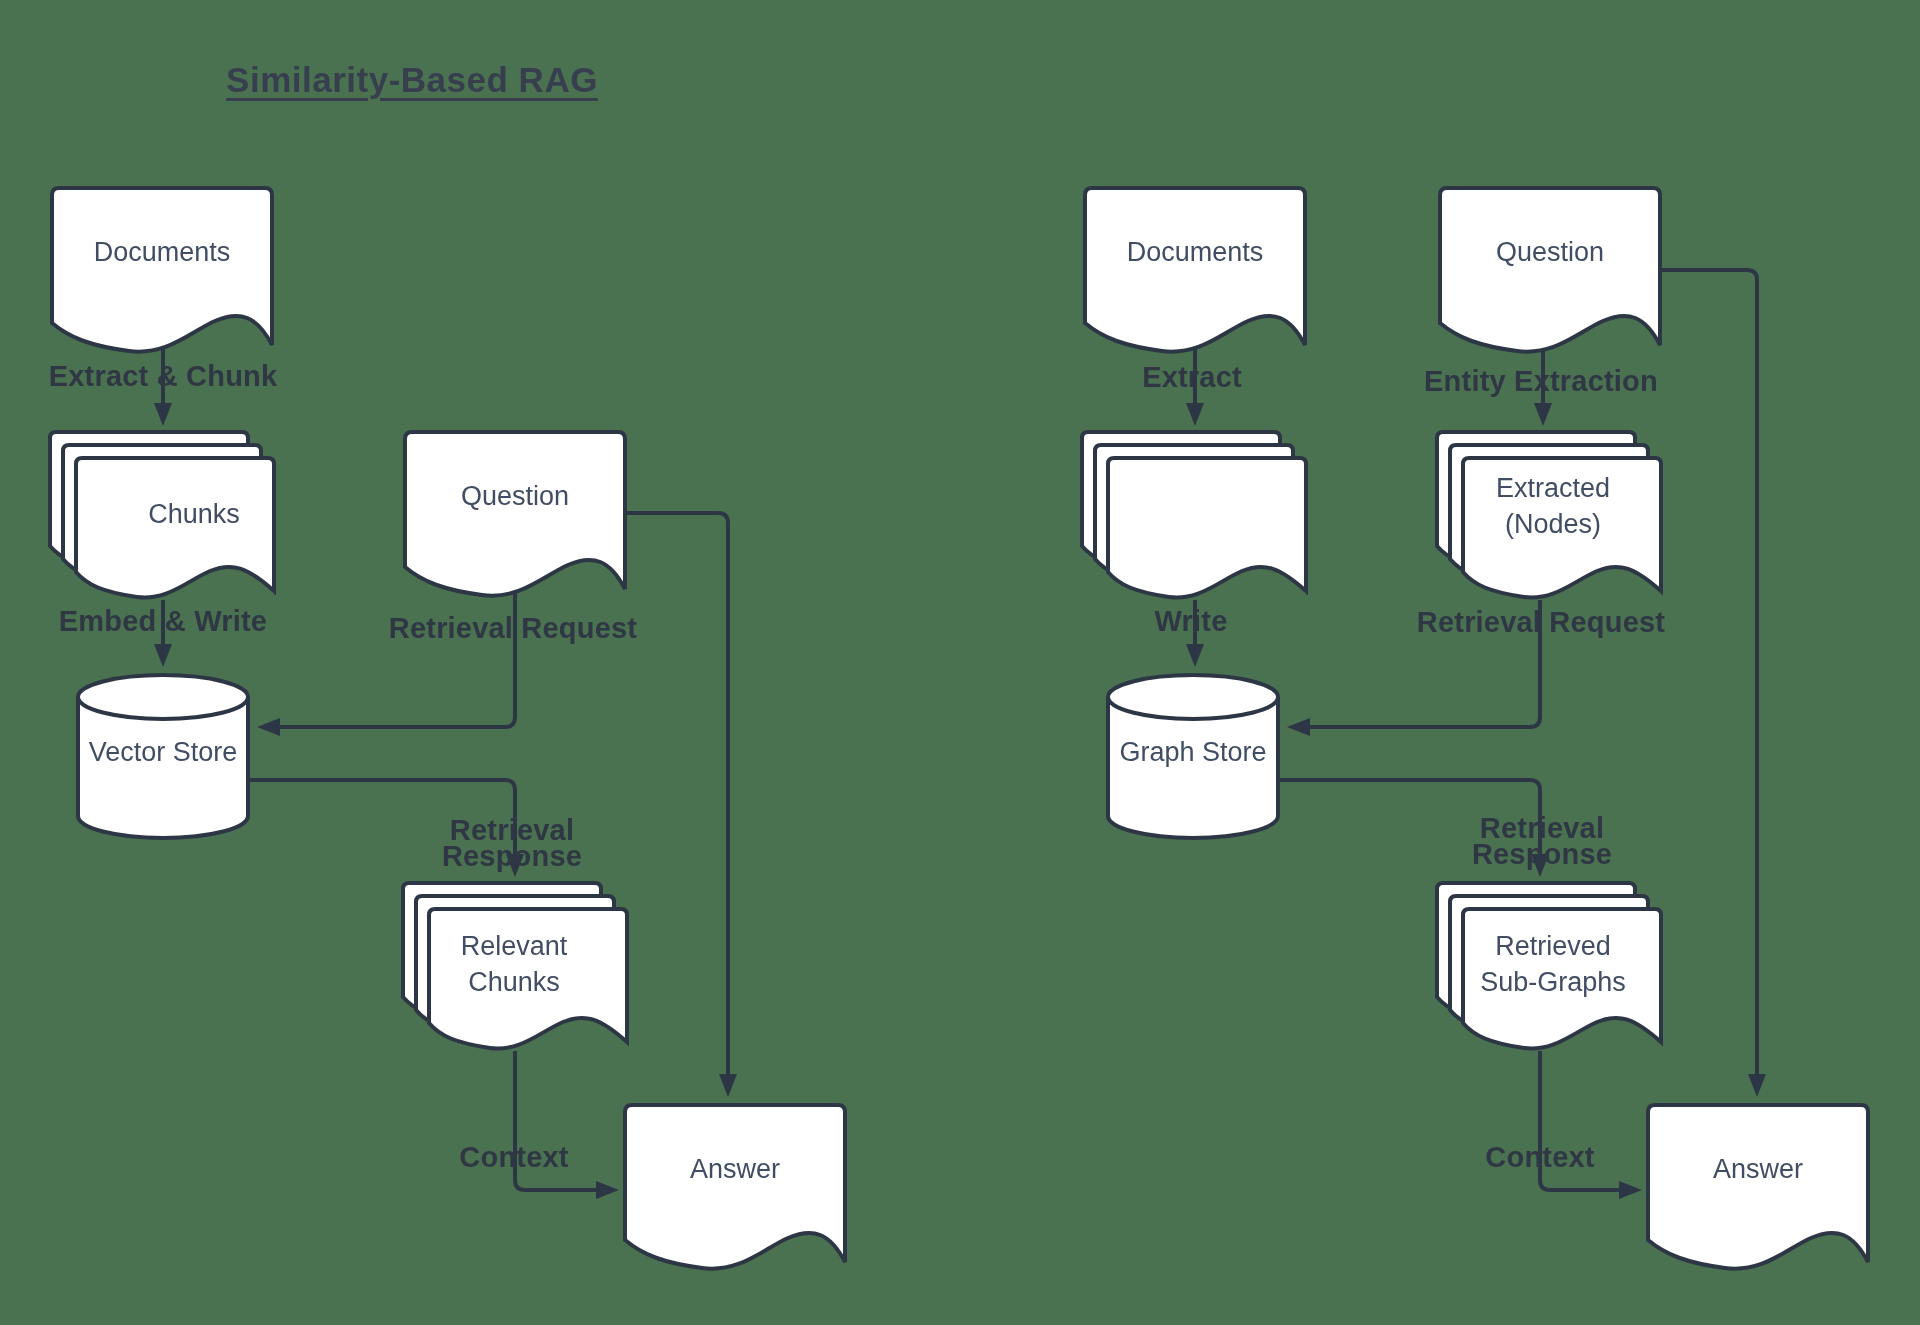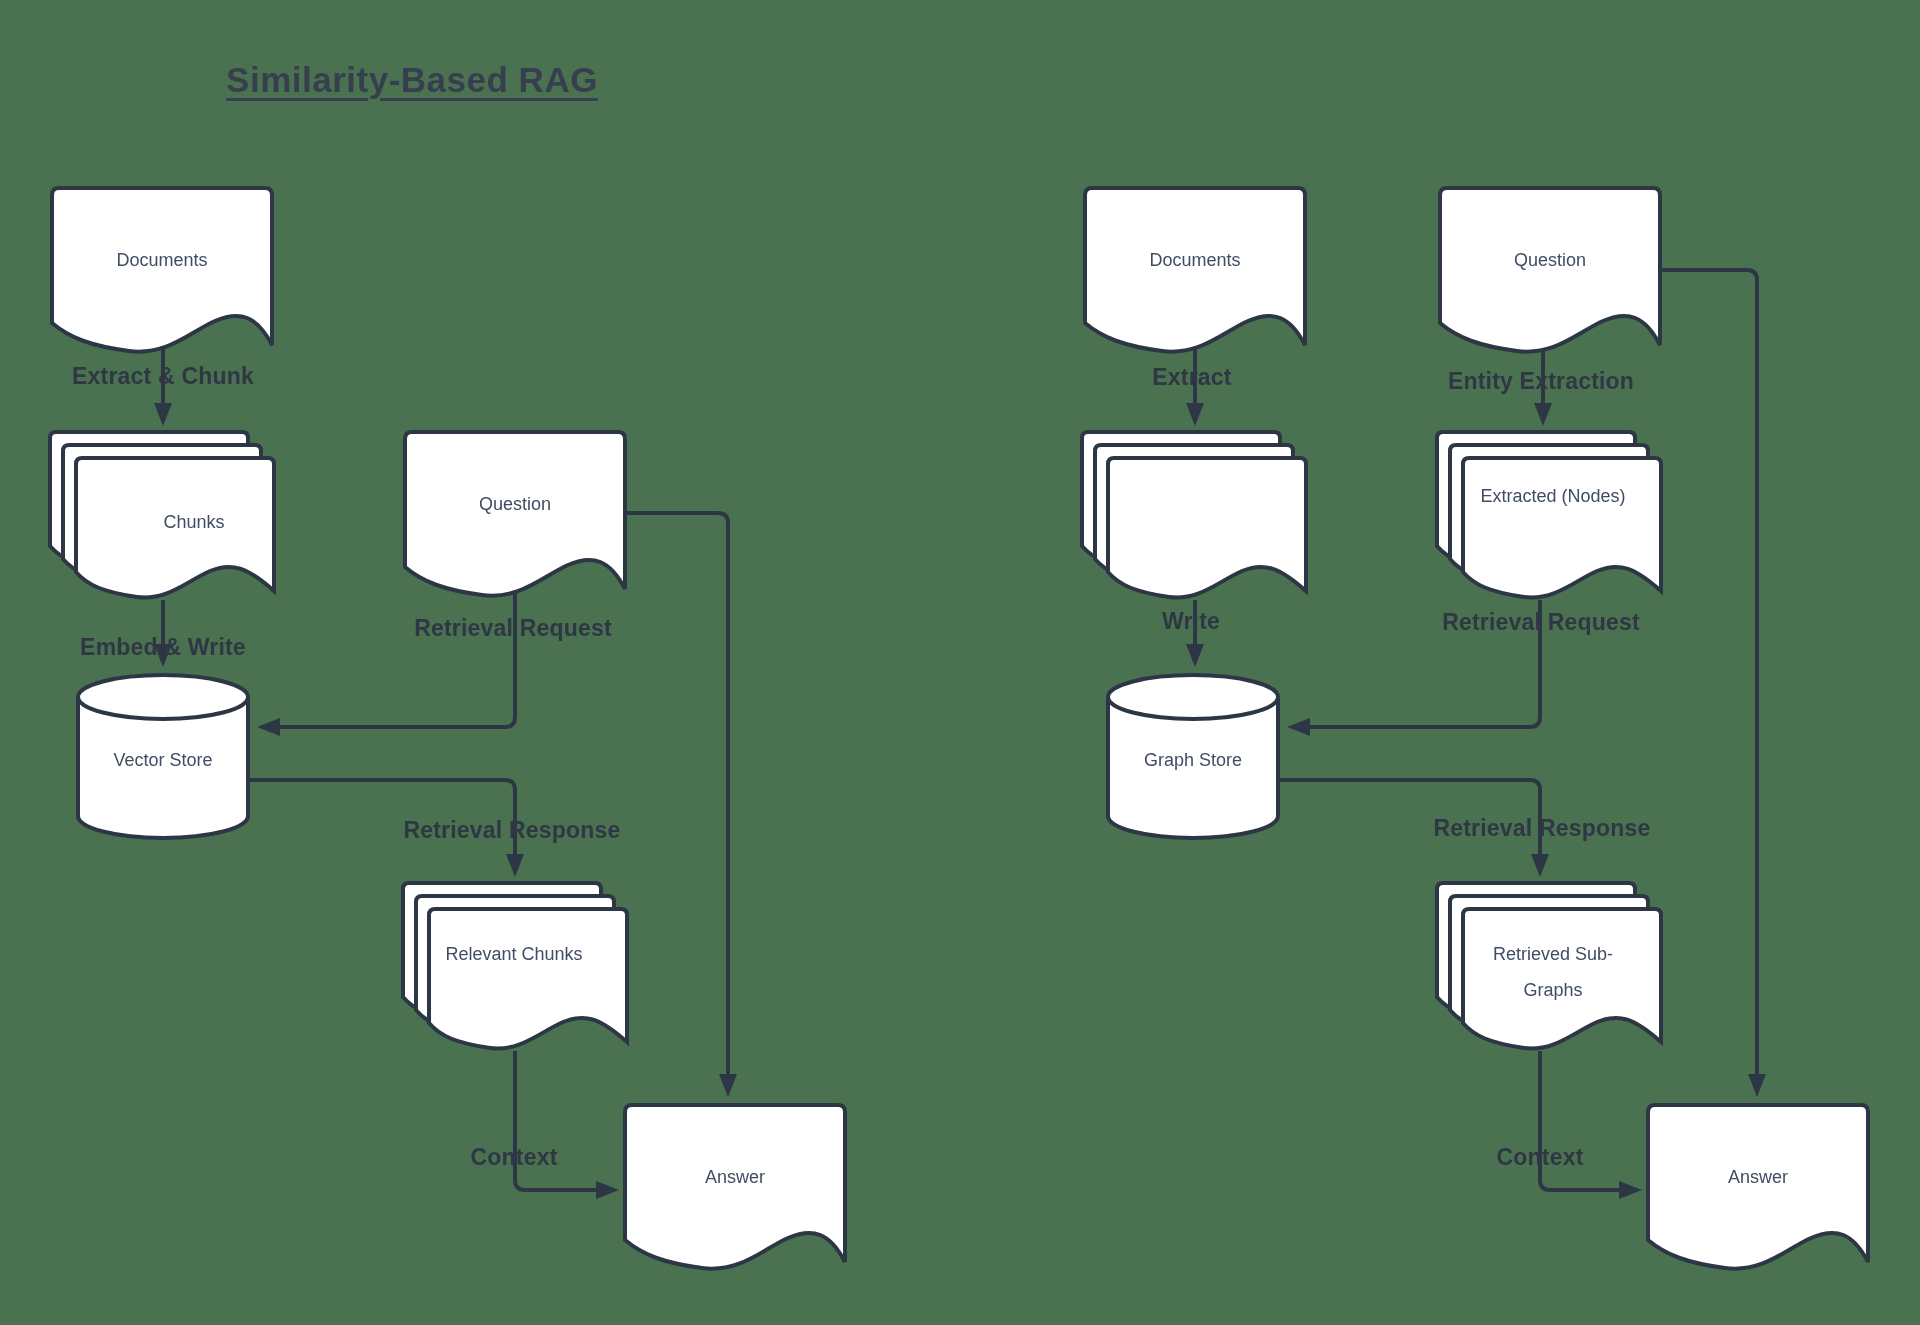--- a/index.html
+++ b/index.html
@@ -30,27 +30,26 @@
   }
   .title{
     font-size:35px;font-weight:bold;
     color:var(--title-text);
     text-decoration:underline;
     text-decoration-thickness:3px;
     text-underline-offset:6px;
     letter-spacing:.5px;
   }
   .node-label{
-    font-size:18px;
+    font-size:27px;
     color:var(--node-text);
     line-height:36px;
-    margin-top:8px;
   }
   .edge-label{
-    font-size:23px;font-weight:bold;
+    font-size:29px;font-weight:bold;
     color:var(--edge-label-text);
     line-height:26px;
     letter-spacing:.2px;
   }
 </style>
 </head>
 <body>
 
 <div class="canvas">
 
@@ -212,21 +211,21 @@
   <div class="lbl title" style="left:212px;top:60px;width:400px;">Similarity-Based RAG</div>
 
   <div class="lbl node-label" style="left:62px;top:234px;width:200px;">Documents</div>
   <div class="lbl node-label" style="left:62px;top:496px;width:200px;padding-left:32px;">Chunks</div>
   <div class="lbl node-label" style="left:415px;top:478px;width:200px;">Question</div>
   <div class="lbl node-label" style="left:88px;top:734px;width:150px;">Vector Store</div>
   <div class="lbl node-label" style="left:434px;top:928px;width:160px;">Relevant Chunks</div>
   <div class="lbl node-label" style="left:635px;top:1151px;width:200px;">Answer</div>
 
   <div class="lbl edge-label" style="left:38px;top:363px;width:250px;">Extract &amp; Chunk</div>
-  <div class="lbl edge-label" style="left:38px;top:634px;width:250px;">Embed &amp; Write</div>
+  <div class="lbl edge-label" style="left:38px;top:608px;width:250px;">Embed &amp; Write</div>
   <div class="lbl edge-label" style="left:388px;top:615px;width:250px;">Retrieval Request</div>
   <div class="lbl edge-label" style="left:387px;top:817px;width:250px;">Retrieval Response</div>
   <div class="lbl edge-label" style="left:389px;top:1144px;width:250px;">Context</div>
 
   <div class="lbl node-label" style="left:1095px;top:234px;width:200px;">Documents</div>
   <div class="lbl node-label" style="left:1450px;top:234px;width:200px;">Question</div>
   <div class="lbl node-label" style="left:1478px;top:470px;width:150px;">Extracted (Nodes)</div>
   <div class="lbl node-label" style="left:1118px;top:734px;width:150px;">Graph Store</div>
   <div class="lbl node-label" style="left:1468px;top:928px;width:170px;">Retrieved Sub-Graphs</div>
   <div class="lbl node-label" style="left:1658px;top:1151px;width:200px;">Answer</div>

